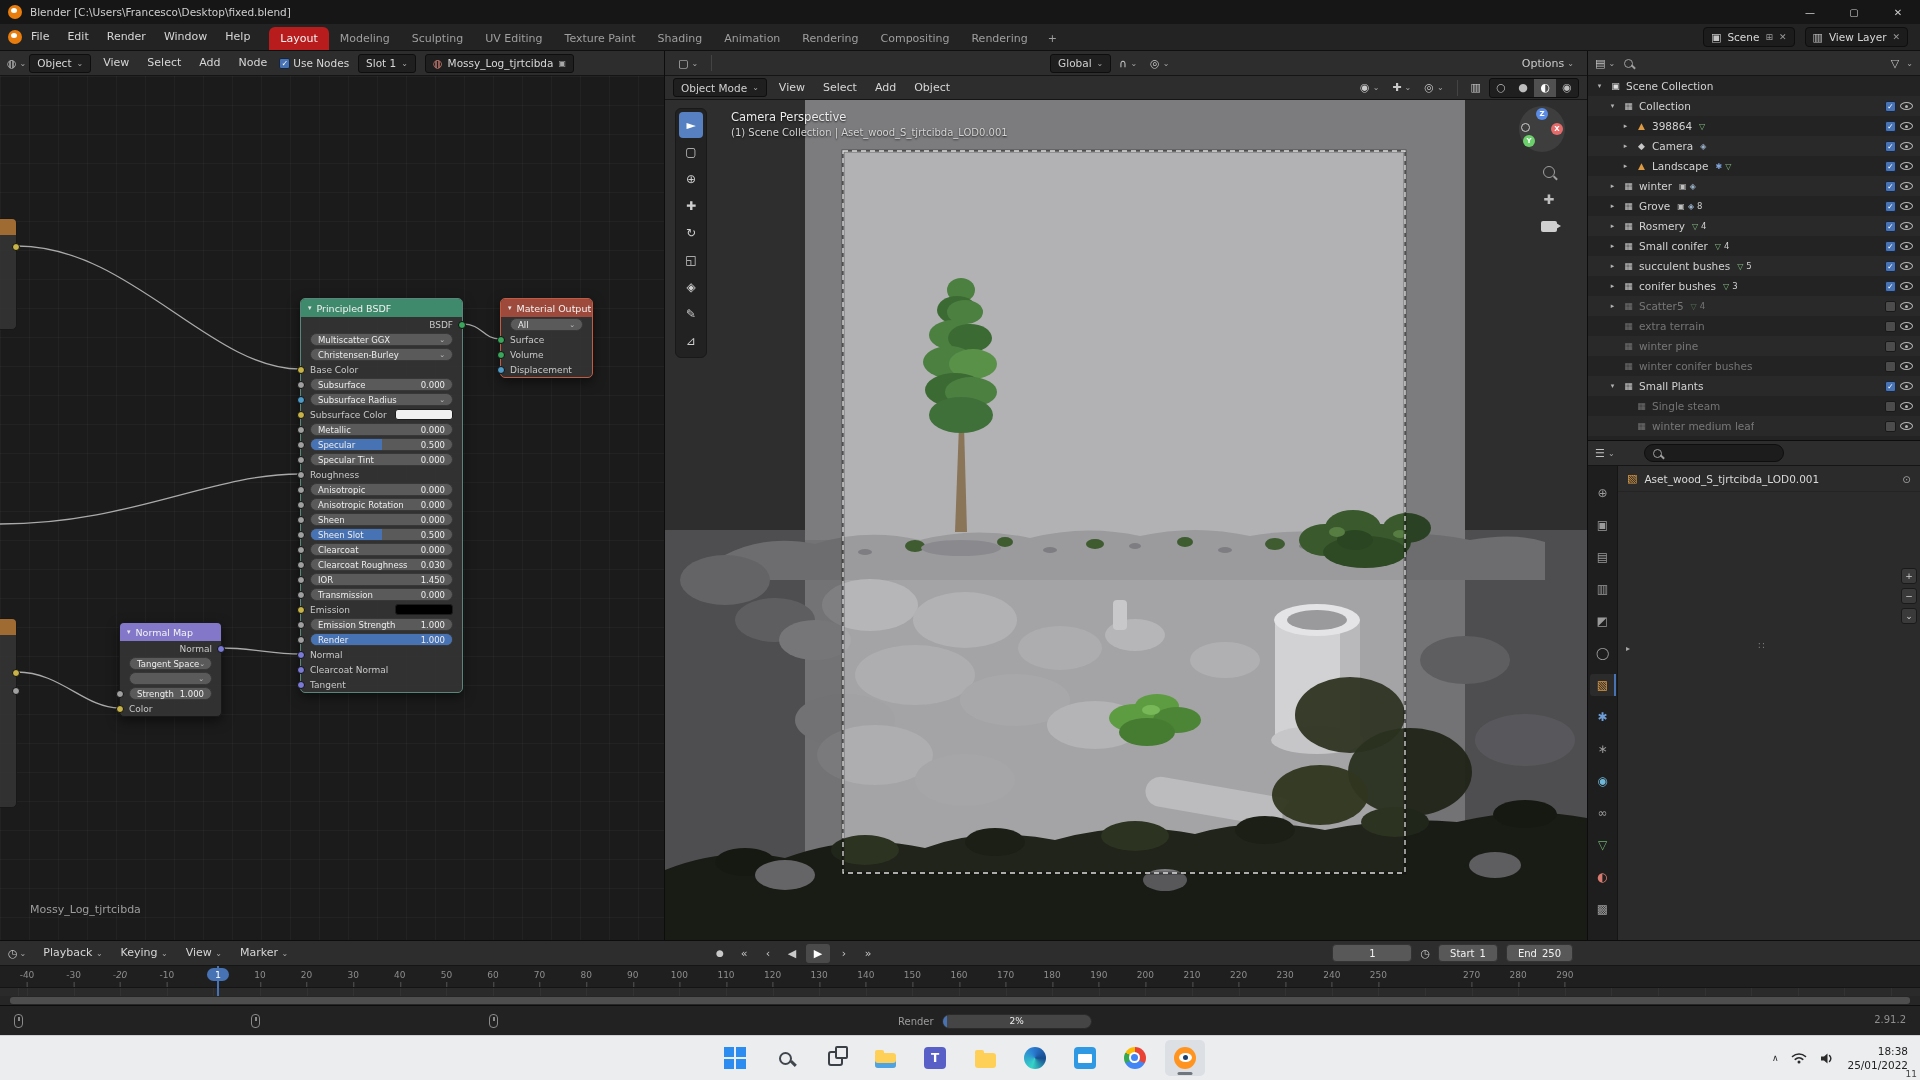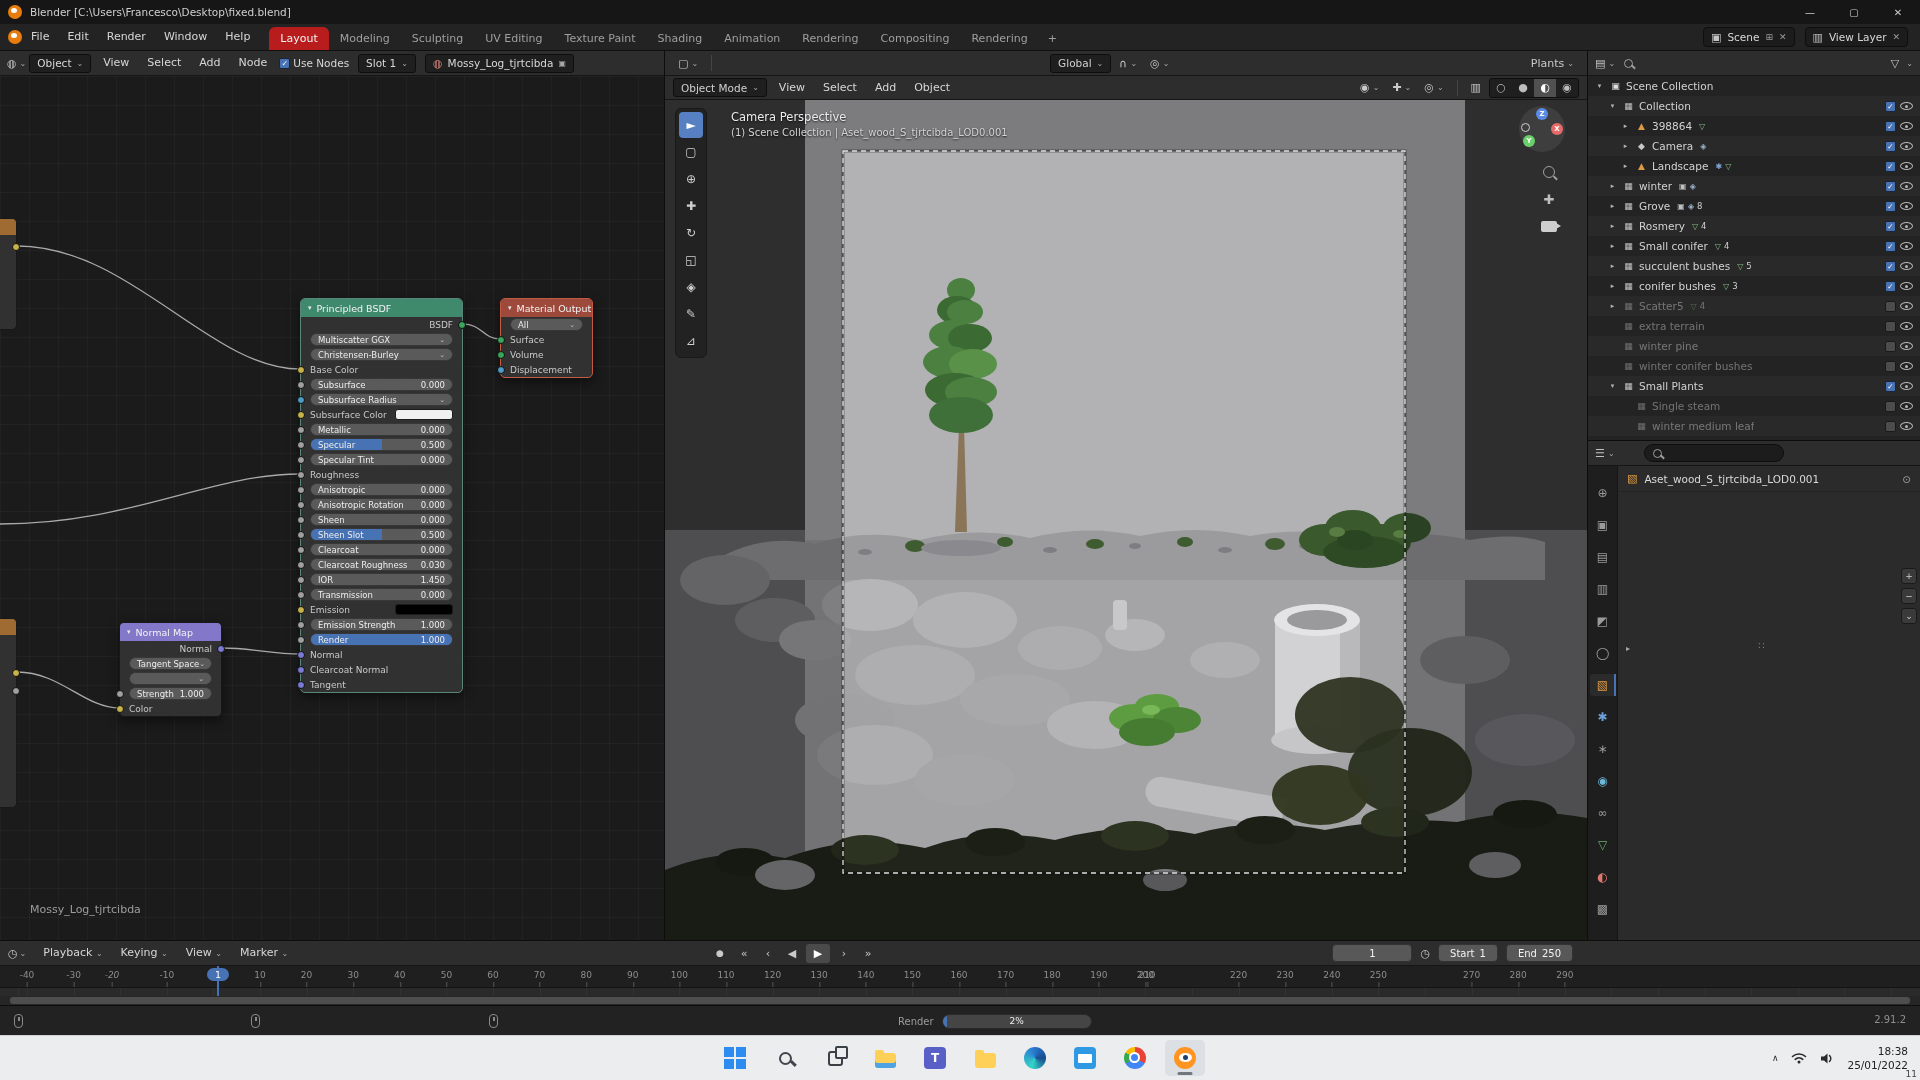--- a/index.html
+++ b/index.html
@@ -499,21 +499,21 @@
       </div>
       <div class="hbtn">
         <span>∩</span>
         <span class="carat">⌄</span>
       </div>
       <div class="hbtn">
         <span>◎</span>
         <span class="carat">⌄</span>
       </div>
       <div class="hbtn" style="margin-left:auto">
-        <span>Plants</span>
+        <span>Options</span>
         <span class="carat">⌄</span>
       </div>
     </div>
     <div id="vp-header">
       <div class="hfield">
         <span>Object Mode</span>
         <span class="carat">⌄</span>
       </div>
       <div id="vp-menus" style="display:flex">
           <div class="menu-item">View</div>
@@ -927,21 +927,21 @@
         </div>
         <div class="tl-field">
           <span>End</span>
           <span>250</span>
         </div>
       </div>
     </div>
     <div id="tl-ruler">
         <span class="tick" style="left: 27px;">-40</span>
         <span class="tick" style="left: 73.6px;">-30</span>
-        <span class="tick" style="left: 112px; font-style: italic;">-20</span>
+        <span class="tick" style="left: 120px; font-style: italic;">-20</span>
         <span class="tick" style="left: 166.8px;">-10</span>
         <span class="tick" style="left: 260px;">10</span>
         <span class="tick" style="left: 306.6px;">20</span>
         <span class="tick" style="left: 353.2px;">30</span>
         <span class="tick" style="left: 399.8px;">40</span>
         <span class="tick" style="left: 446.4px;">50</span>
         <span class="tick" style="left: 493px;">60</span>
         <span class="tick" style="left: 539.6px;">70</span>
         <span class="tick" style="left: 586.2px;">80</span>
         <span class="tick" style="left: 632.8px;">90</span>
@@ -949,21 +949,21 @@
         <span class="tick" style="left: 726px;">110</span>
         <span class="tick" style="left: 772.6px;">120</span>
         <span class="tick" style="left: 819.2px;">130</span>
         <span class="tick" style="left: 865.8px;">140</span>
         <span class="tick" style="left: 912.4px;">150</span>
         <span class="tick" style="left: 959px;">160</span>
         <span class="tick" style="left: 1005.6px;">170</span>
         <span class="tick" style="left: 1052.2px;">180</span>
         <span class="tick" style="left: 1098.8px;">190</span>
         <span class="tick" style="left: 1145.4px;">200</span>
-        <span class="tick" style="left: 1147px;">210</span>
+        <span class="tick" style="left: 1192px;">210</span>
         <span class="tick" style="left: 1238.6px;">220</span>
         <span class="tick" style="left: 1285.2px;">230</span>
         <span class="tick" style="left: 1331.8px;">240</span>
         <span class="tick" style="left: 1378.4px;">250</span>
         <span class="tick" style="left: 1425px; margin-top: 48px;">260</span>
         <span class="tick" style="left: 1471.6px; text-align: right;">270</span>
         <span class="tick" style="left: 1518.2px;">280</span>
         <span class="tick" style="left: 1564.8px;">290</span>
       </div>
     <div id="tl-track"></div>

